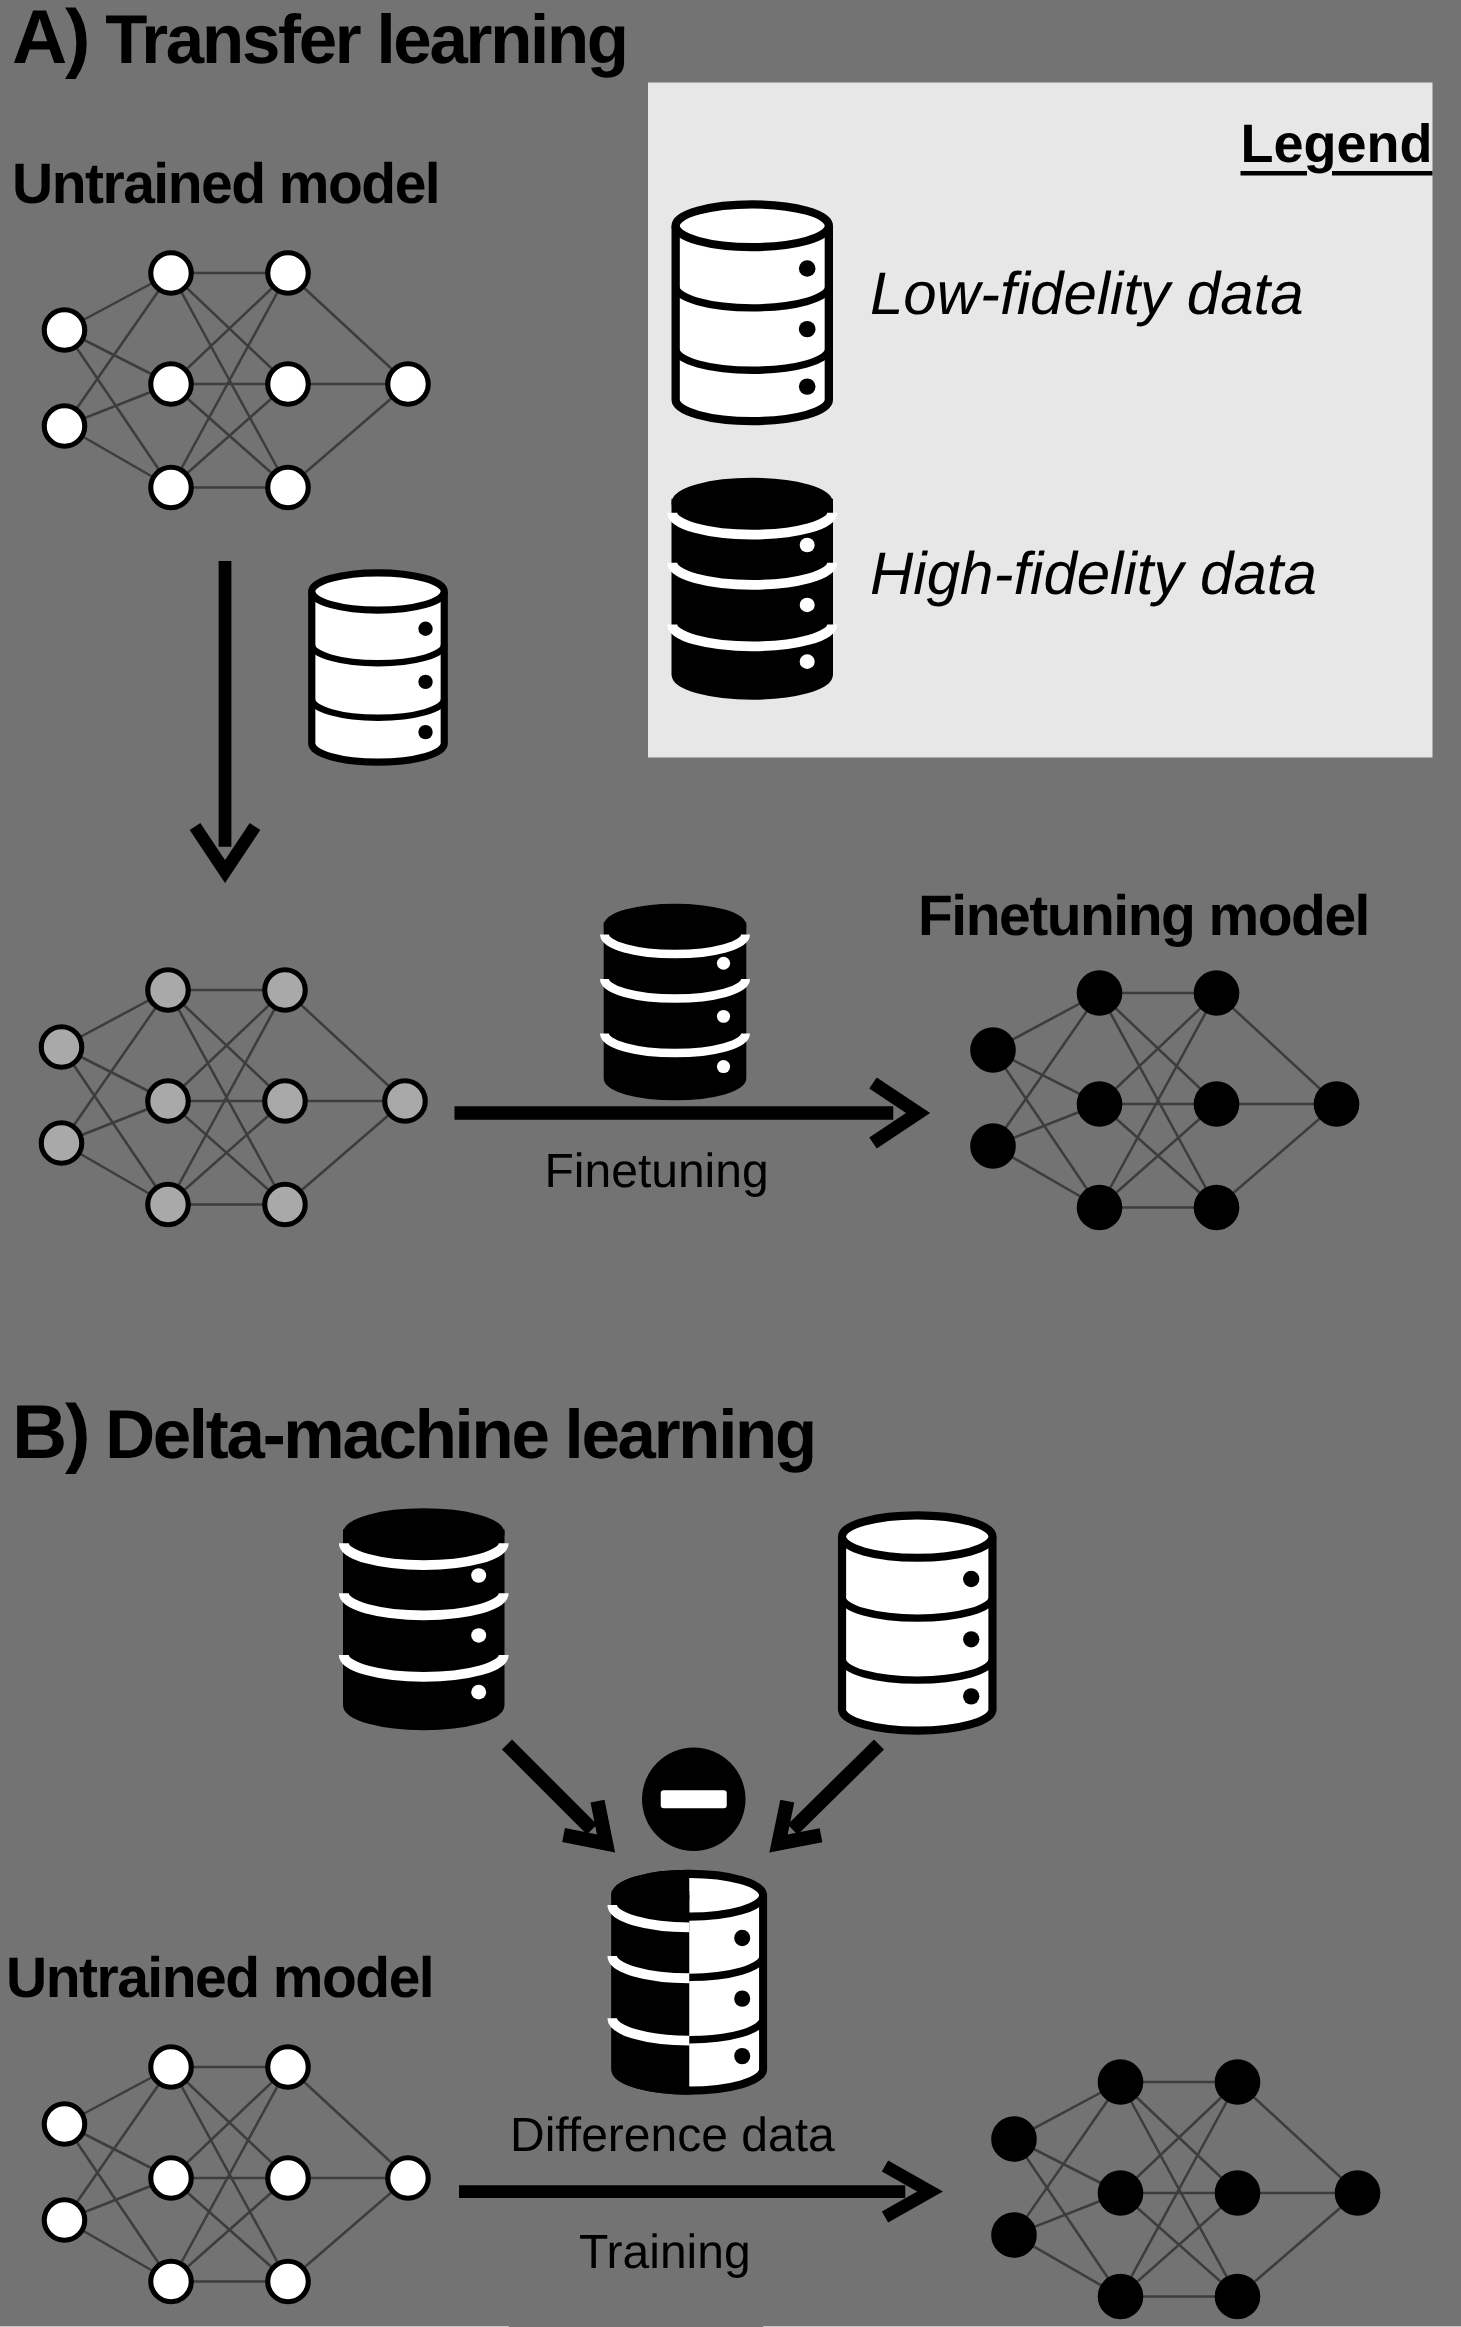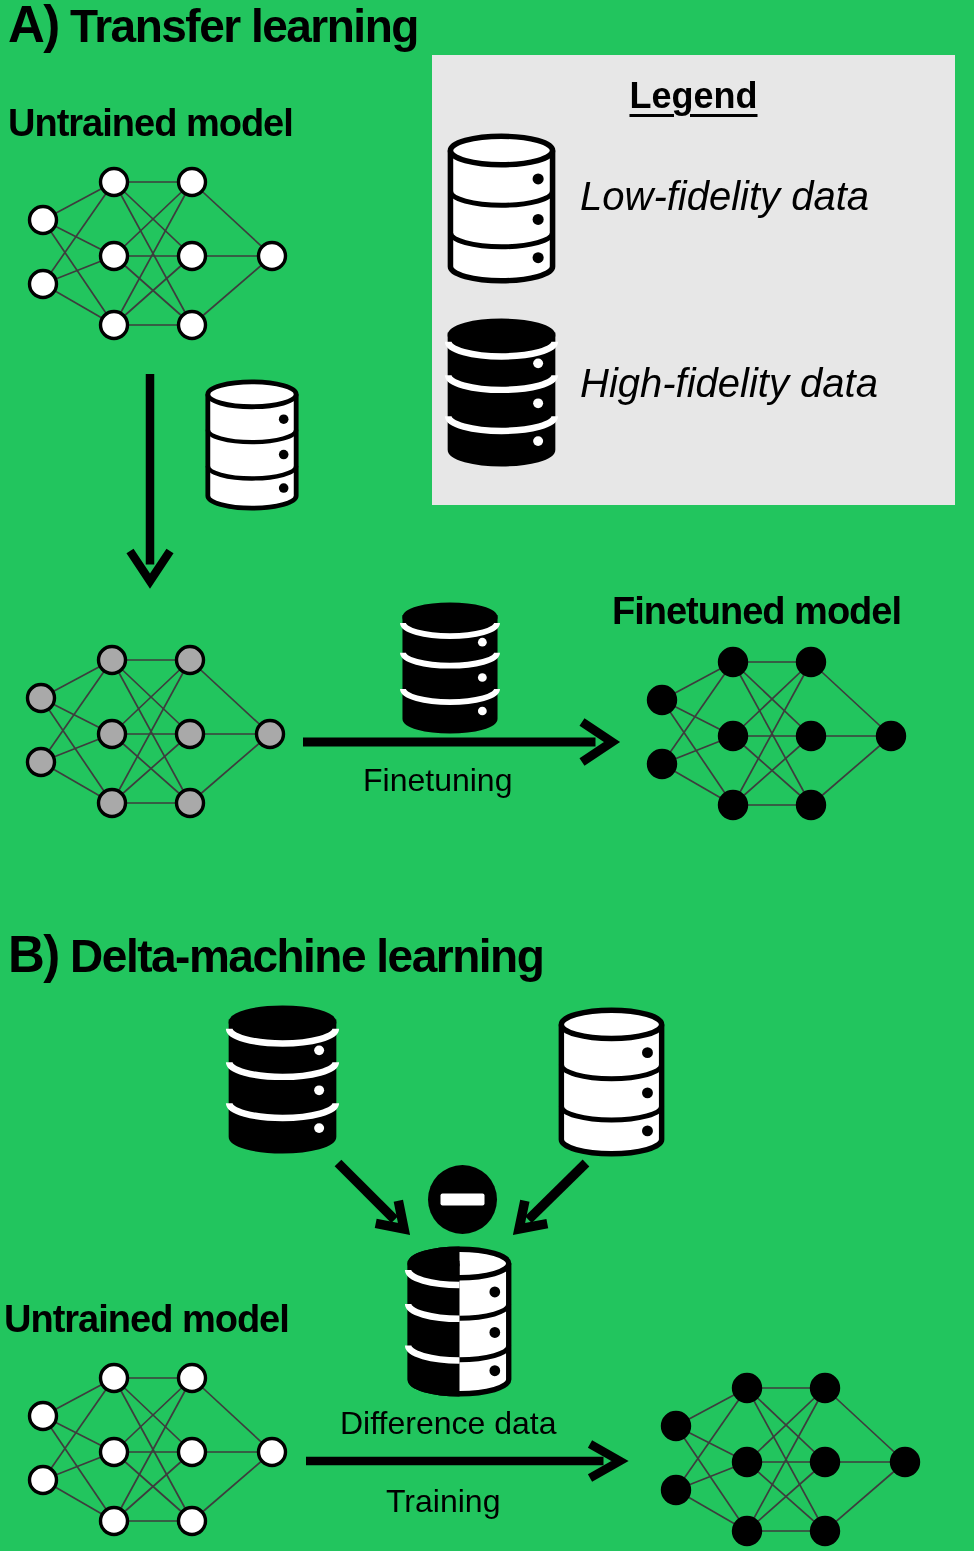--- a/index.html
+++ b/index.html
@@ -1,26 +1,26 @@
 <!DOCTYPE html>
 <html><head>
 <meta charset="utf-8">
 <style>
   html,body{margin:0;padding:0;background:#fff;}
   .canvas{
-    position:relative;width:974px;height:1551px;background:#22c55e;overflow:hidden;
+    position:relative;width:974px;height:1551px;background:#737373;overflow:hidden;
     font-family:"Liberation Sans", sans-serif;color:#000;
   }
   .abs{position:absolute;}
   .sec-title{font-weight:700;font-size:46px;letter-spacing:-1.5px;line-height:56px;white-space:nowrap;}
   .sec-title .prefix{font-size:51px;}
   .model-heading{font-weight:700;font-size:38px;letter-spacing:-1px;line-height:46px;white-space:nowrap;}
   .flow-label{font-size:32px;line-height:40px;white-space:nowrap;}
   .legend-box{background:#e7e7e7;}
-  .legend-title{font-weight:700;font-size:36px;text-align:center;
+  .legend-title{font-weight:700;font-size:36px;text-align:right;
     text-decoration:underline;text-decoration-thickness:3px;text-underline-offset:6px;}
   .legend-label{font-style:italic;font-size:40px;line-height:58px;white-space:nowrap;}
   svg{display:block;}
   .icon-box svg{width:100%;height:100%;overflow:visible;}
   .net-box svg{width:100%;height:100%;overflow:visible;}
 </style>
 </head>
 <body>
 
 <div class="canvas">
@@ -160,21 +160,21 @@
   <path d="M2,53 A46,13 0 0 0 98,53" fill="none" stroke="#fff" stroke-width="6"></path>
   <path d="M2,91 A46,13 0 0 0 98,91" fill="none" stroke="#fff" stroke-width="6"></path>
   <circle cx="83" cy="42" r="4.5" fill="#fff"></circle>
         <circle cx="83" cy="79" r="4.5" fill="#fff"></circle>
         <circle cx="83" cy="114" r="4.5" fill="#fff"></circle>
       </svg>
     </div>
 
   <div class="abs flow-label" style="left:363px;top:760px;">Finetuning</div>
 
-  <div class="abs model-heading" style="left:612px;top:588px;">Finetuned model</div>
+  <div class="abs model-heading" style="left:612px;top:588px;">Finetuning model</div>
 
   <div class="abs net-box" style="left:647px;top:646px;width:258px;height:178px;">
       <svg viewBox="0 0 258 178" preserveAspectRatio="none">
         <line x1="15" y1="54" x2="86" y2="16" stroke="#3d3d3d" stroke-width="1.7"></line>
         <line x1="15" y1="54" x2="86" y2="90" stroke="#3d3d3d" stroke-width="1.7"></line>
         <line x1="15" y1="54" x2="86" y2="159" stroke="#3d3d3d" stroke-width="1.7"></line>
         <line x1="15" y1="118" x2="86" y2="16" stroke="#3d3d3d" stroke-width="1.7"></line>
         <line x1="15" y1="118" x2="86" y2="90" stroke="#3d3d3d" stroke-width="1.7"></line>
         <line x1="15" y1="118" x2="86" y2="159" stroke="#3d3d3d" stroke-width="1.7"></line>
         <line x1="86" y1="16" x2="164" y2="16" stroke="#3d3d3d" stroke-width="1.7"></line>

